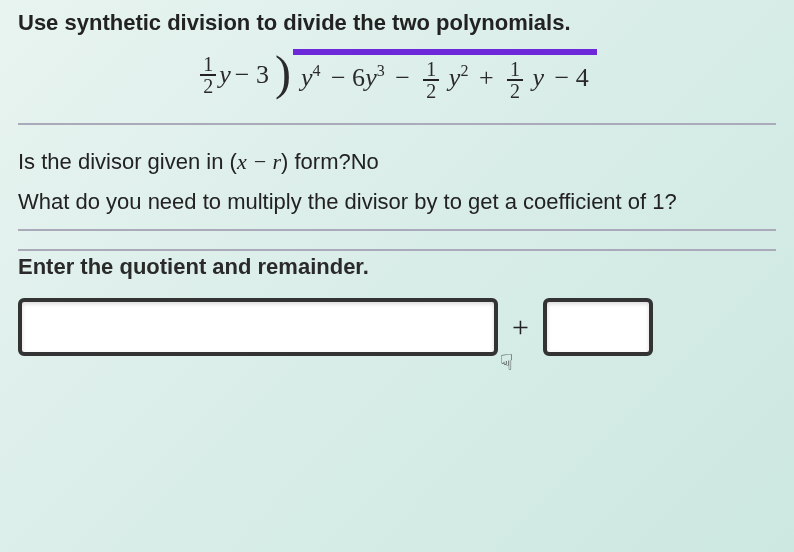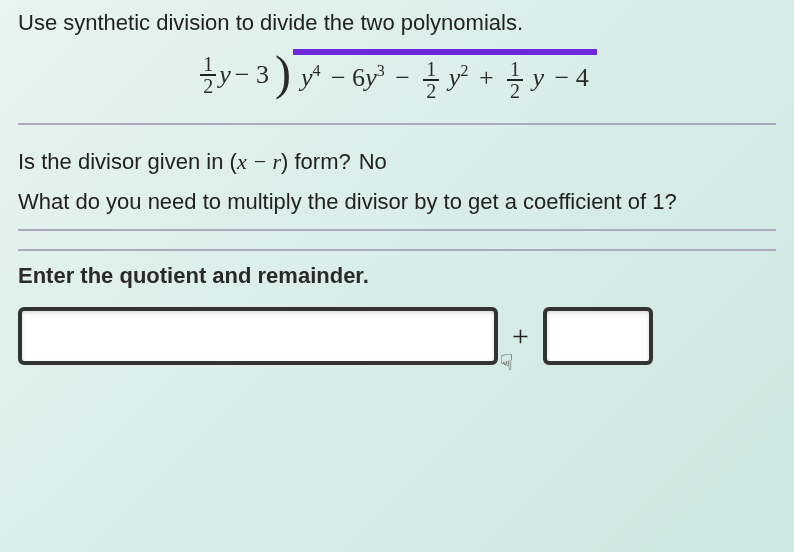--- a/index.html
+++ b/index.html
@@ -10,21 +10,21 @@
     height: 552px;
     overflow: hidden;
     color: #2a2a2a;
     position: relative;
   }
   .page {
     padding: 10px 18px 18px 18px;
   }
   .title {
     font-size: 22px;
-    font-weight: 400;
+    font-weight: 700;
     color: #222;
     margin-bottom: 10px;
   }
   .division-block {
     text-align: center;
     font-size: 26px;
     font-family: "Times New Roman", serif;
     margin: 12px 0 24px 0;
     padding-bottom: 22px;
     border-bottom: 2px solid #aab;
@@ -52,21 +52,21 @@
   .dividend {
     border-top: 6px solid #6d28d9;
     padding: 4px 8px 0 8px;
   }
   .qrow {
     font-size: 22px;
     color: #222;
     margin: 10px 0 14px 0;
     display: flex;
     align-items: center;
-    gap: 8px;
+    gap: 0;
     flex-wrap: wrap;
   }
   .sep { border-bottom: 2px solid #aab; margin: 6px 0 12px 0; }
   .ital { font-style: italic; font-family: "Times New Roman", serif; }
   .answer-no { font-weight: 400; }
   .dropdown {
     width: 230px;
     height: 42px;
     background: #fff;
     border: 3px solid #3fd0d0;
@@ -79,21 +79,21 @@
     right: 8px;
     top: 50%;
     transform: translateY(-50%);
     font-size: 14px;
     color: #555;
   }
   .enter-row {
     font-size: 22px;
     font-weight: 700;
     margin: 18px 0 12px 0;
-    padding-top: 12px;
+    padding-top: 3px;
     border-top: 2px solid #aab;
   }
   .inputs-row {
     display: flex;
     align-items: center;
     gap: 14px;
     margin-top: 18px;
   }
   .big-input {
     width: 480px;

